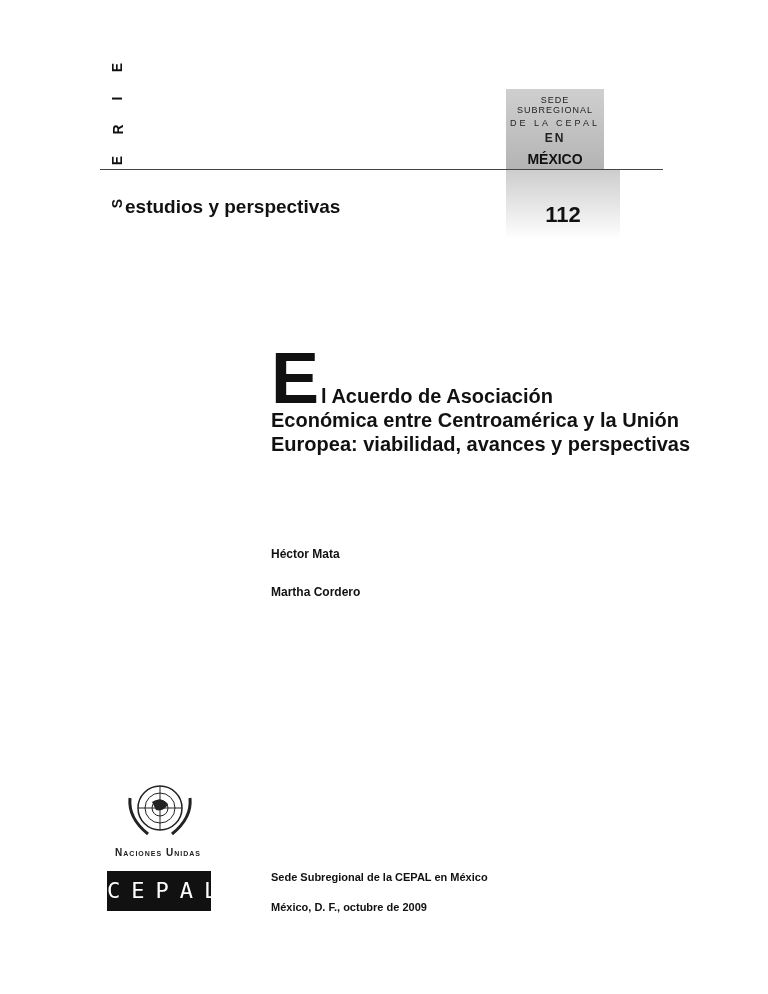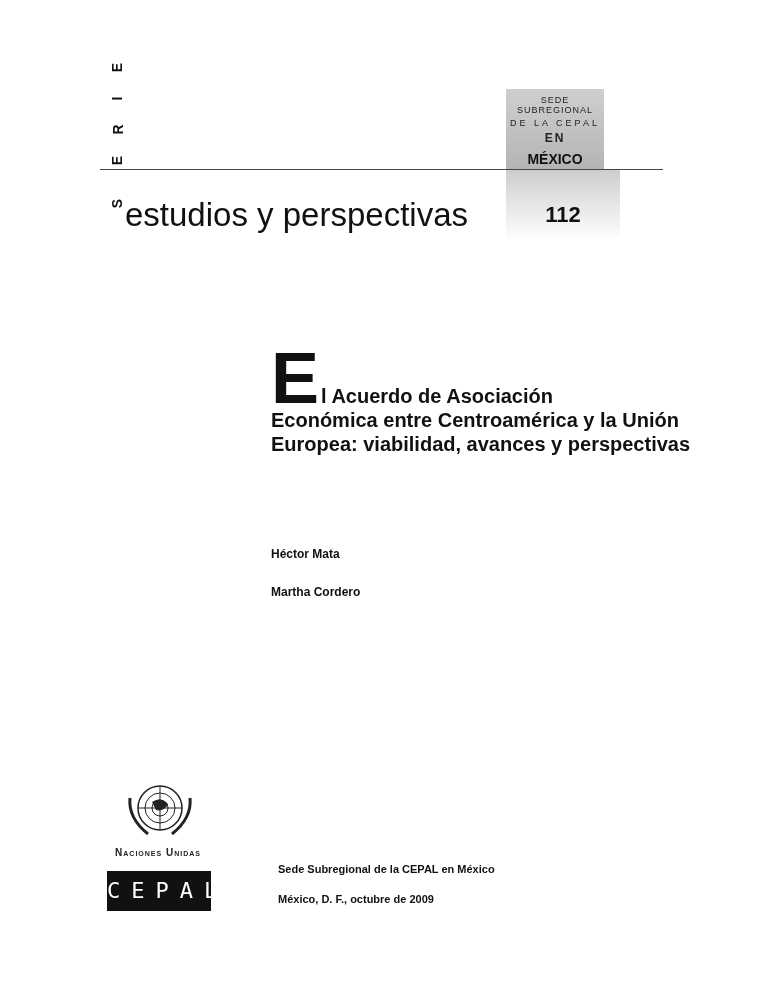--- a/index.html
+++ b/index.html
@@ -9,27 +9,27 @@
   .rule { position:absolute; left:100px; top:169px; width:563px; height:1px; background:#444; }
   .sede-box { position:absolute; left:506px; top:89px; width:98px; height:80px;
     background:linear-gradient(#cfcfcf,#b4b4b4); text-align:center; }
   .sede-box .l1 { font-size:9px; letter-spacing:1px; margin-top:6px; color:#222; }
   .sede-box .l2 { font-size:9px; letter-spacing:3px; margin-top:3px; color:#222; }
   .sede-box .l3 { font-size:12px; letter-spacing:2px; margin-top:3px; color:#222;font-weight:bold; }
   .sede-box .l4 { font-size:14px; font-weight:bold; margin-top:6px; color:#111; }
   .num-box { position:absolute; left:506px; top:170px; width:114px; height:70px;
     background:linear-gradient(#cdcdcd,#ffffff); text-align:center; }
   .num-box span { display:block; margin-top:32px; font-size:22px; font-weight:bold; color:#111; }
-  .series-title { position:absolute; left:125px; top:196px; font-size:33px; font-weight:normal; color:#111; }
+  .series-title { position:absolute; left:125px; top:196px; font-size:19px; font-weight:bold; color:#111; }
   .doc-title { position:absolute; left:271px; top:346px; width:420px; font-size:20px; font-weight:bold; line-height:24px; color:#111; }
   .dropcap { font-size:72px; line-height:60px; font-weight:bold; float:left; margin-right:2px; margin-top:2px; }
   .title-first { display:inline-block; padding-top:38px; }
   .authors { position:absolute; left:271px; top:523px; font-size:12px; font-weight:bold; }
   .authors div { margin-bottom:11px;margin-top:24px; }
-  .footer-line { position:absolute; left:278px; font-size:11px; font-weight:bold; }
+  .footer-line { position:absolute; left:271px; font-size:11px; font-weight:bold;margin-top:8px; }
   .un-logo { position:absolute; left:120px; top:778px; width:80px; height:64px; }
   .un-label { position:absolute; left:106px; top:847px; width:104px; text-align:center; font-size:10px; font-weight:bold; letter-spacing:1px; font-variant:small-caps; color:#222; }
   .cepal-box { position:absolute; left:107px; top:871px; width:104px; height:40px; background:#111; color:#fff; text-align:center; font-size:22px; line-height:40px; letter-spacing:11px; font-family:"DejaVu Sans Mono", monospace; box-sizing:border-box; }
 </style>
 </head>
 <body>
 
 <div class="serie">
   <span>E</span>
   <span>I</span>

